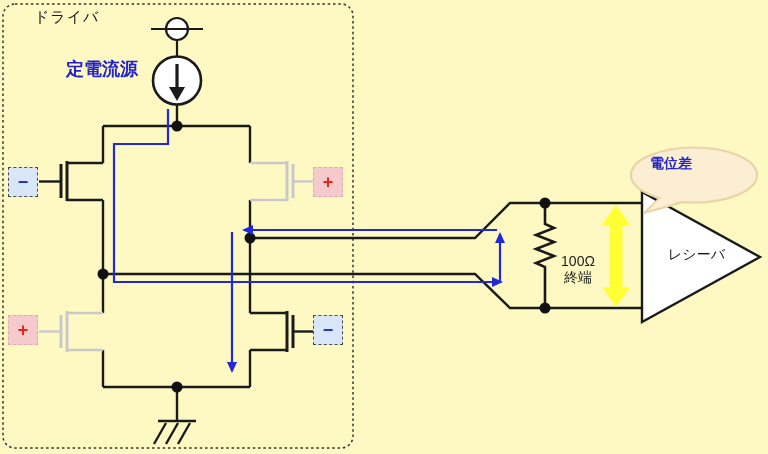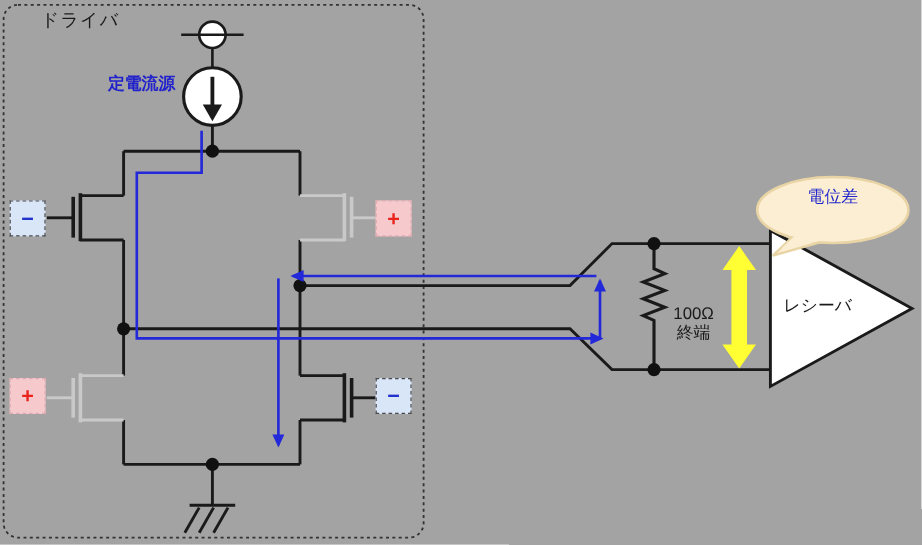--- a/index.html
+++ b/index.html
@@ -1,29 +1,29 @@
 <!DOCTYPE html>
 <html><head>
 <meta charset="utf-8">
 <style>
   html,body { margin:0; padding:0; background:#ffffff; }
   .stage {
-    position:relative; width:768px; height:454px; background:#a3a3a3;
+    position:relative; width:768px; height:454px; background:#fef9c3;
     font-family:"Liberation Sans","DejaVu Sans",sans-serif; overflow:hidden;
   }
   .stage svg { position:absolute; left:0; top:0; }
   .lbl { position:absolute; color:#1a1a1a; white-space:nowrap; }
   .driver-lbl { left:34px; top:8px; font-size:15px; letter-spacing:1px; }
-  .cs-lbl { left:56px; top:61px; width:90px; text-align:right; color:#2222cc;
-            font-size:14px; line-height:17px; font-weight:600; }
+  .cs-lbl { left:66px; top:61px; width:90px; text-align:left; color:#2222cc;
+            font-size:18px; line-height:17px; font-weight:600; }
   .term-lbl { left:550px; top:253px; width:56px; text-align:center;
               font-size:14px; line-height:16px; }
-  .rcv-lbl { left:653px; top:246px; width:72px; text-align:left; font-size:14px; }
-  .bubble-lbl { left:650px; top:155px; width:88px; text-align:center; color:#2226cc;
-                font-size:14px; line-height:17px; font-weight:400; }
+  .rcv-lbl { left:653px; top:246px; width:72px; text-align:right; font-size:14px; }
+  .bubble-lbl { left:650px; top:155px; width:88px; color:#2226cc;
+                font-size:14px; line-height:17px; font-weight:700; }
   .pol { position:absolute; width:28px; height:28px; box-sizing:content-box;
          border:1.6px dashed #555; display:flex; align-items:center; justify-content:center;
          font-size:18px; font-weight:bold; line-height:1; }
   .pol.minus { background:#d9e6f8; color:#2233cc; border-color:#4a4a4a; }
   .pol.plus  { background:#f6c9cd; color:#e8241c; border-color:#dfaab0; }
   .pol-tl { left:8px;  top:167px; }
   .pol-tr { left:313px; top:167px; }
   .pol-bl { left:8px;  top:315px; }
   .pol-br { left:313px; top:315px; }
 </style>

